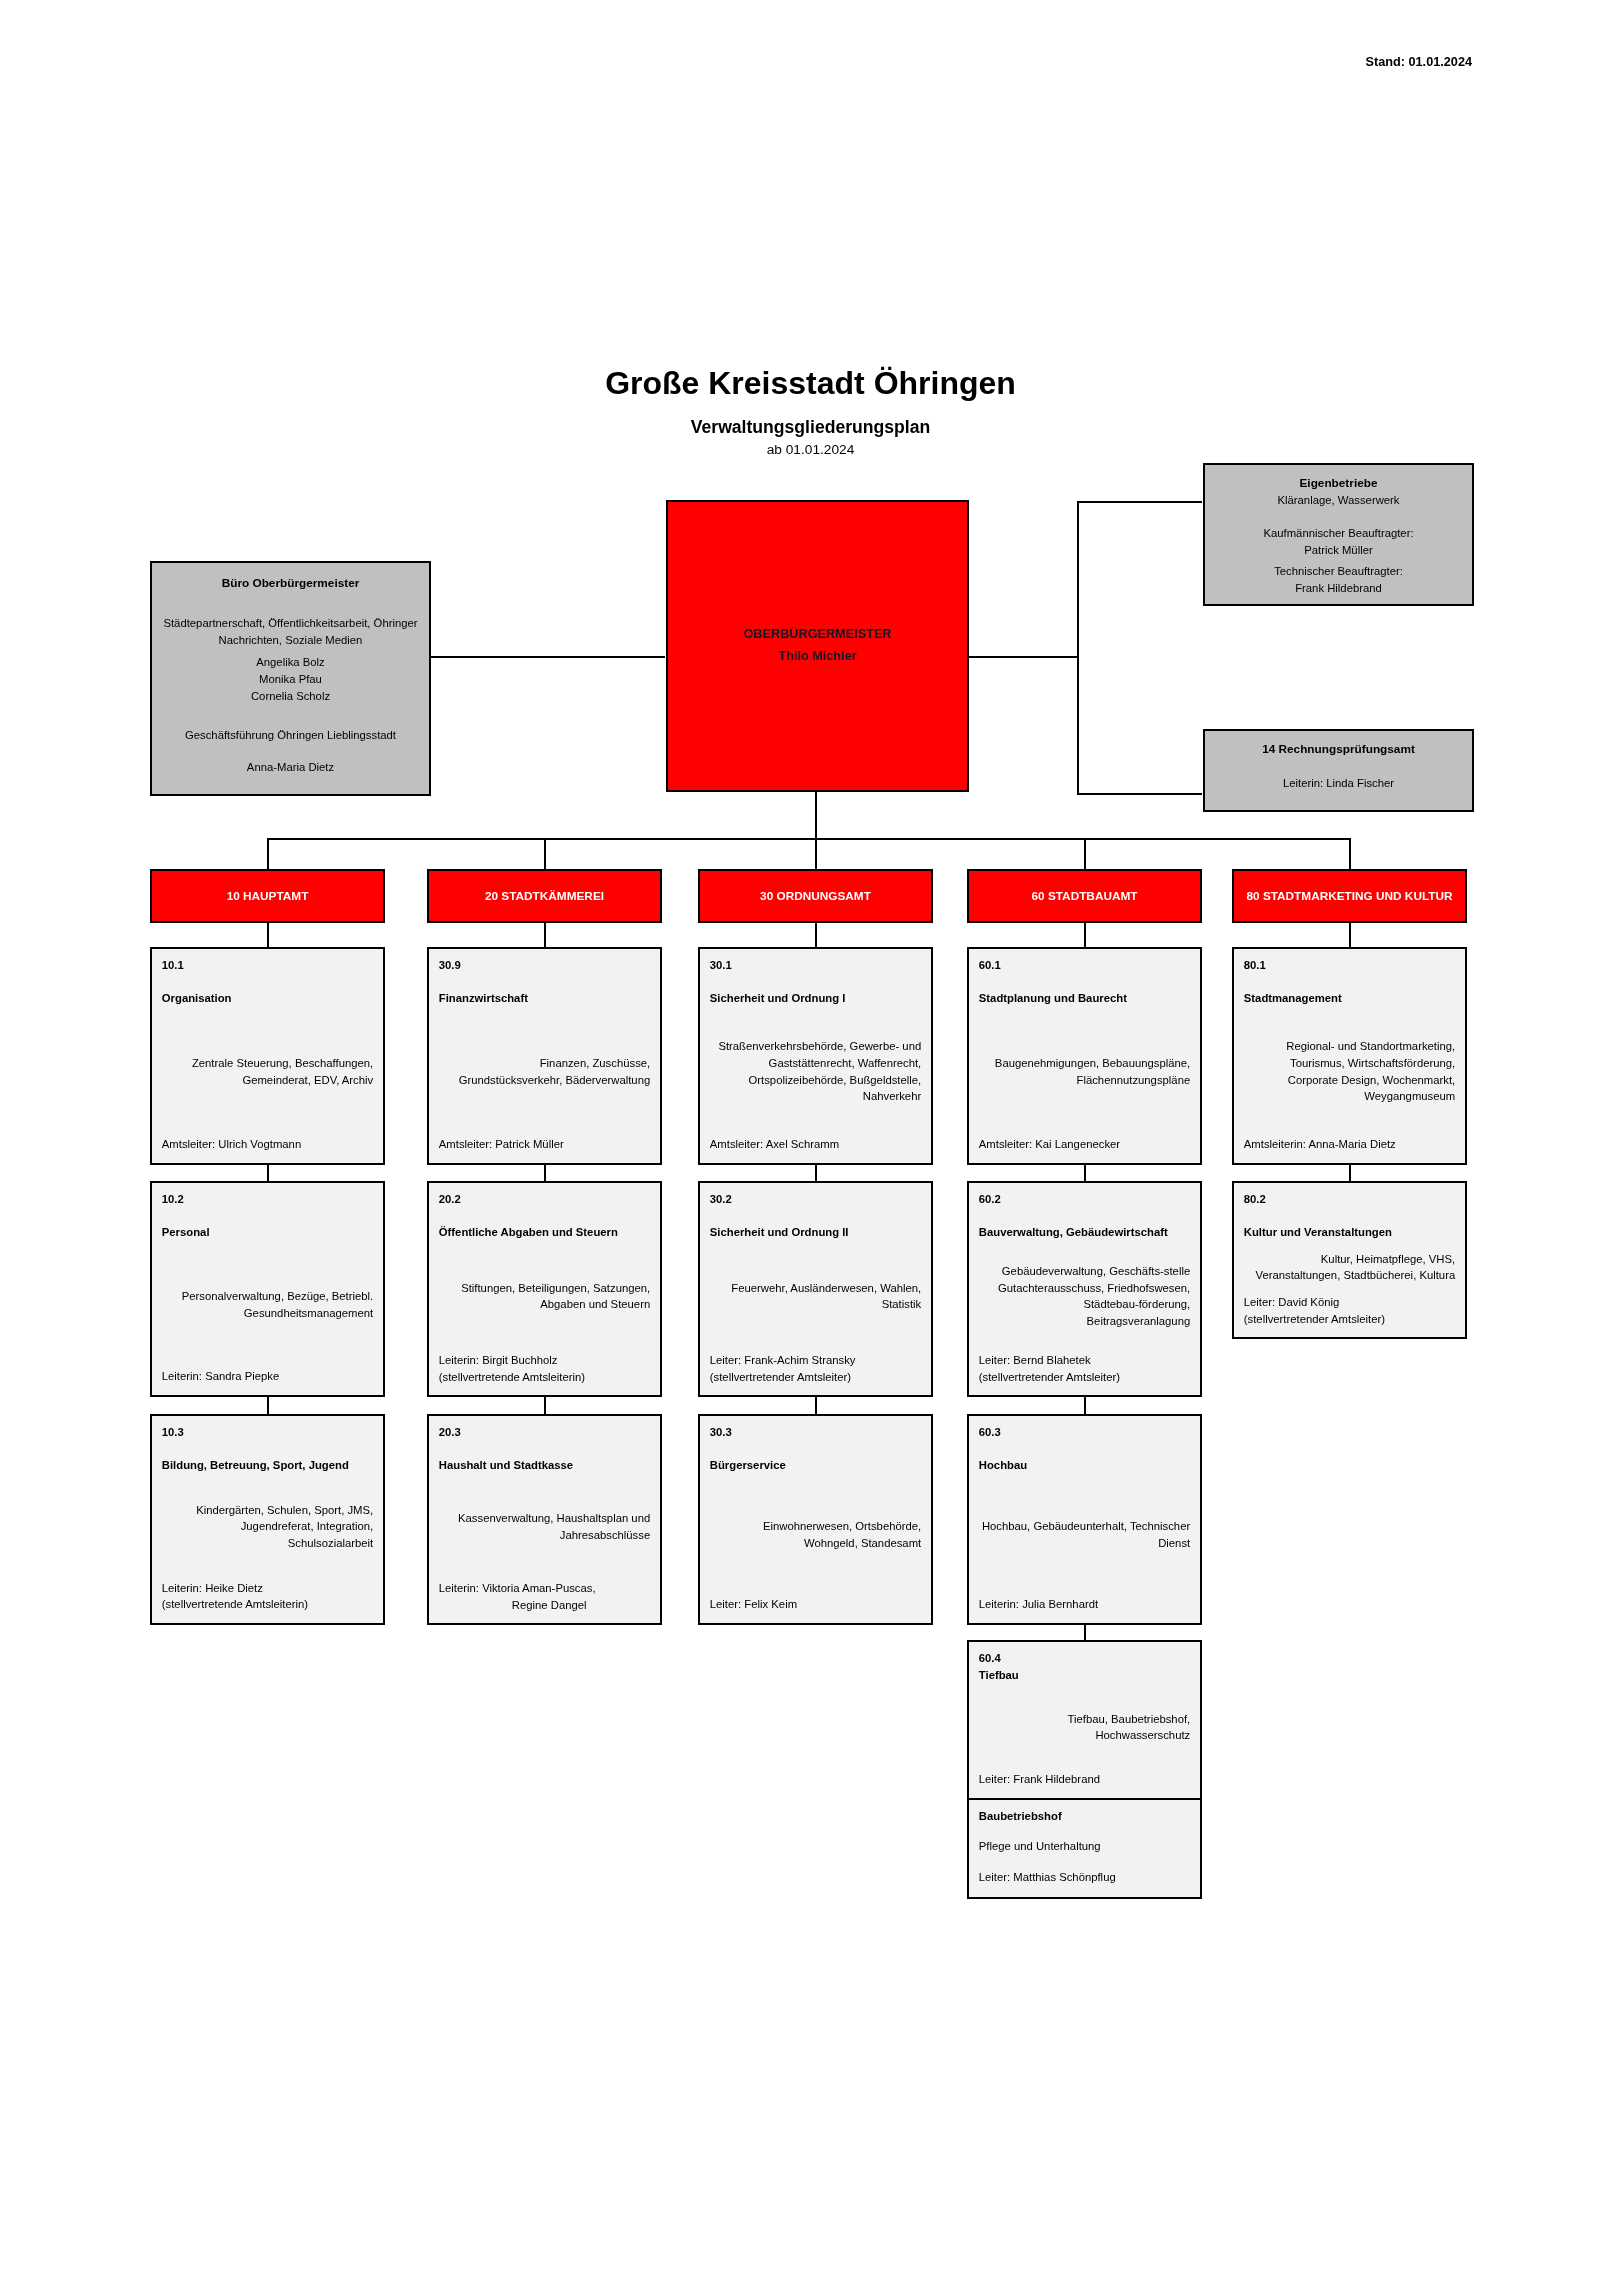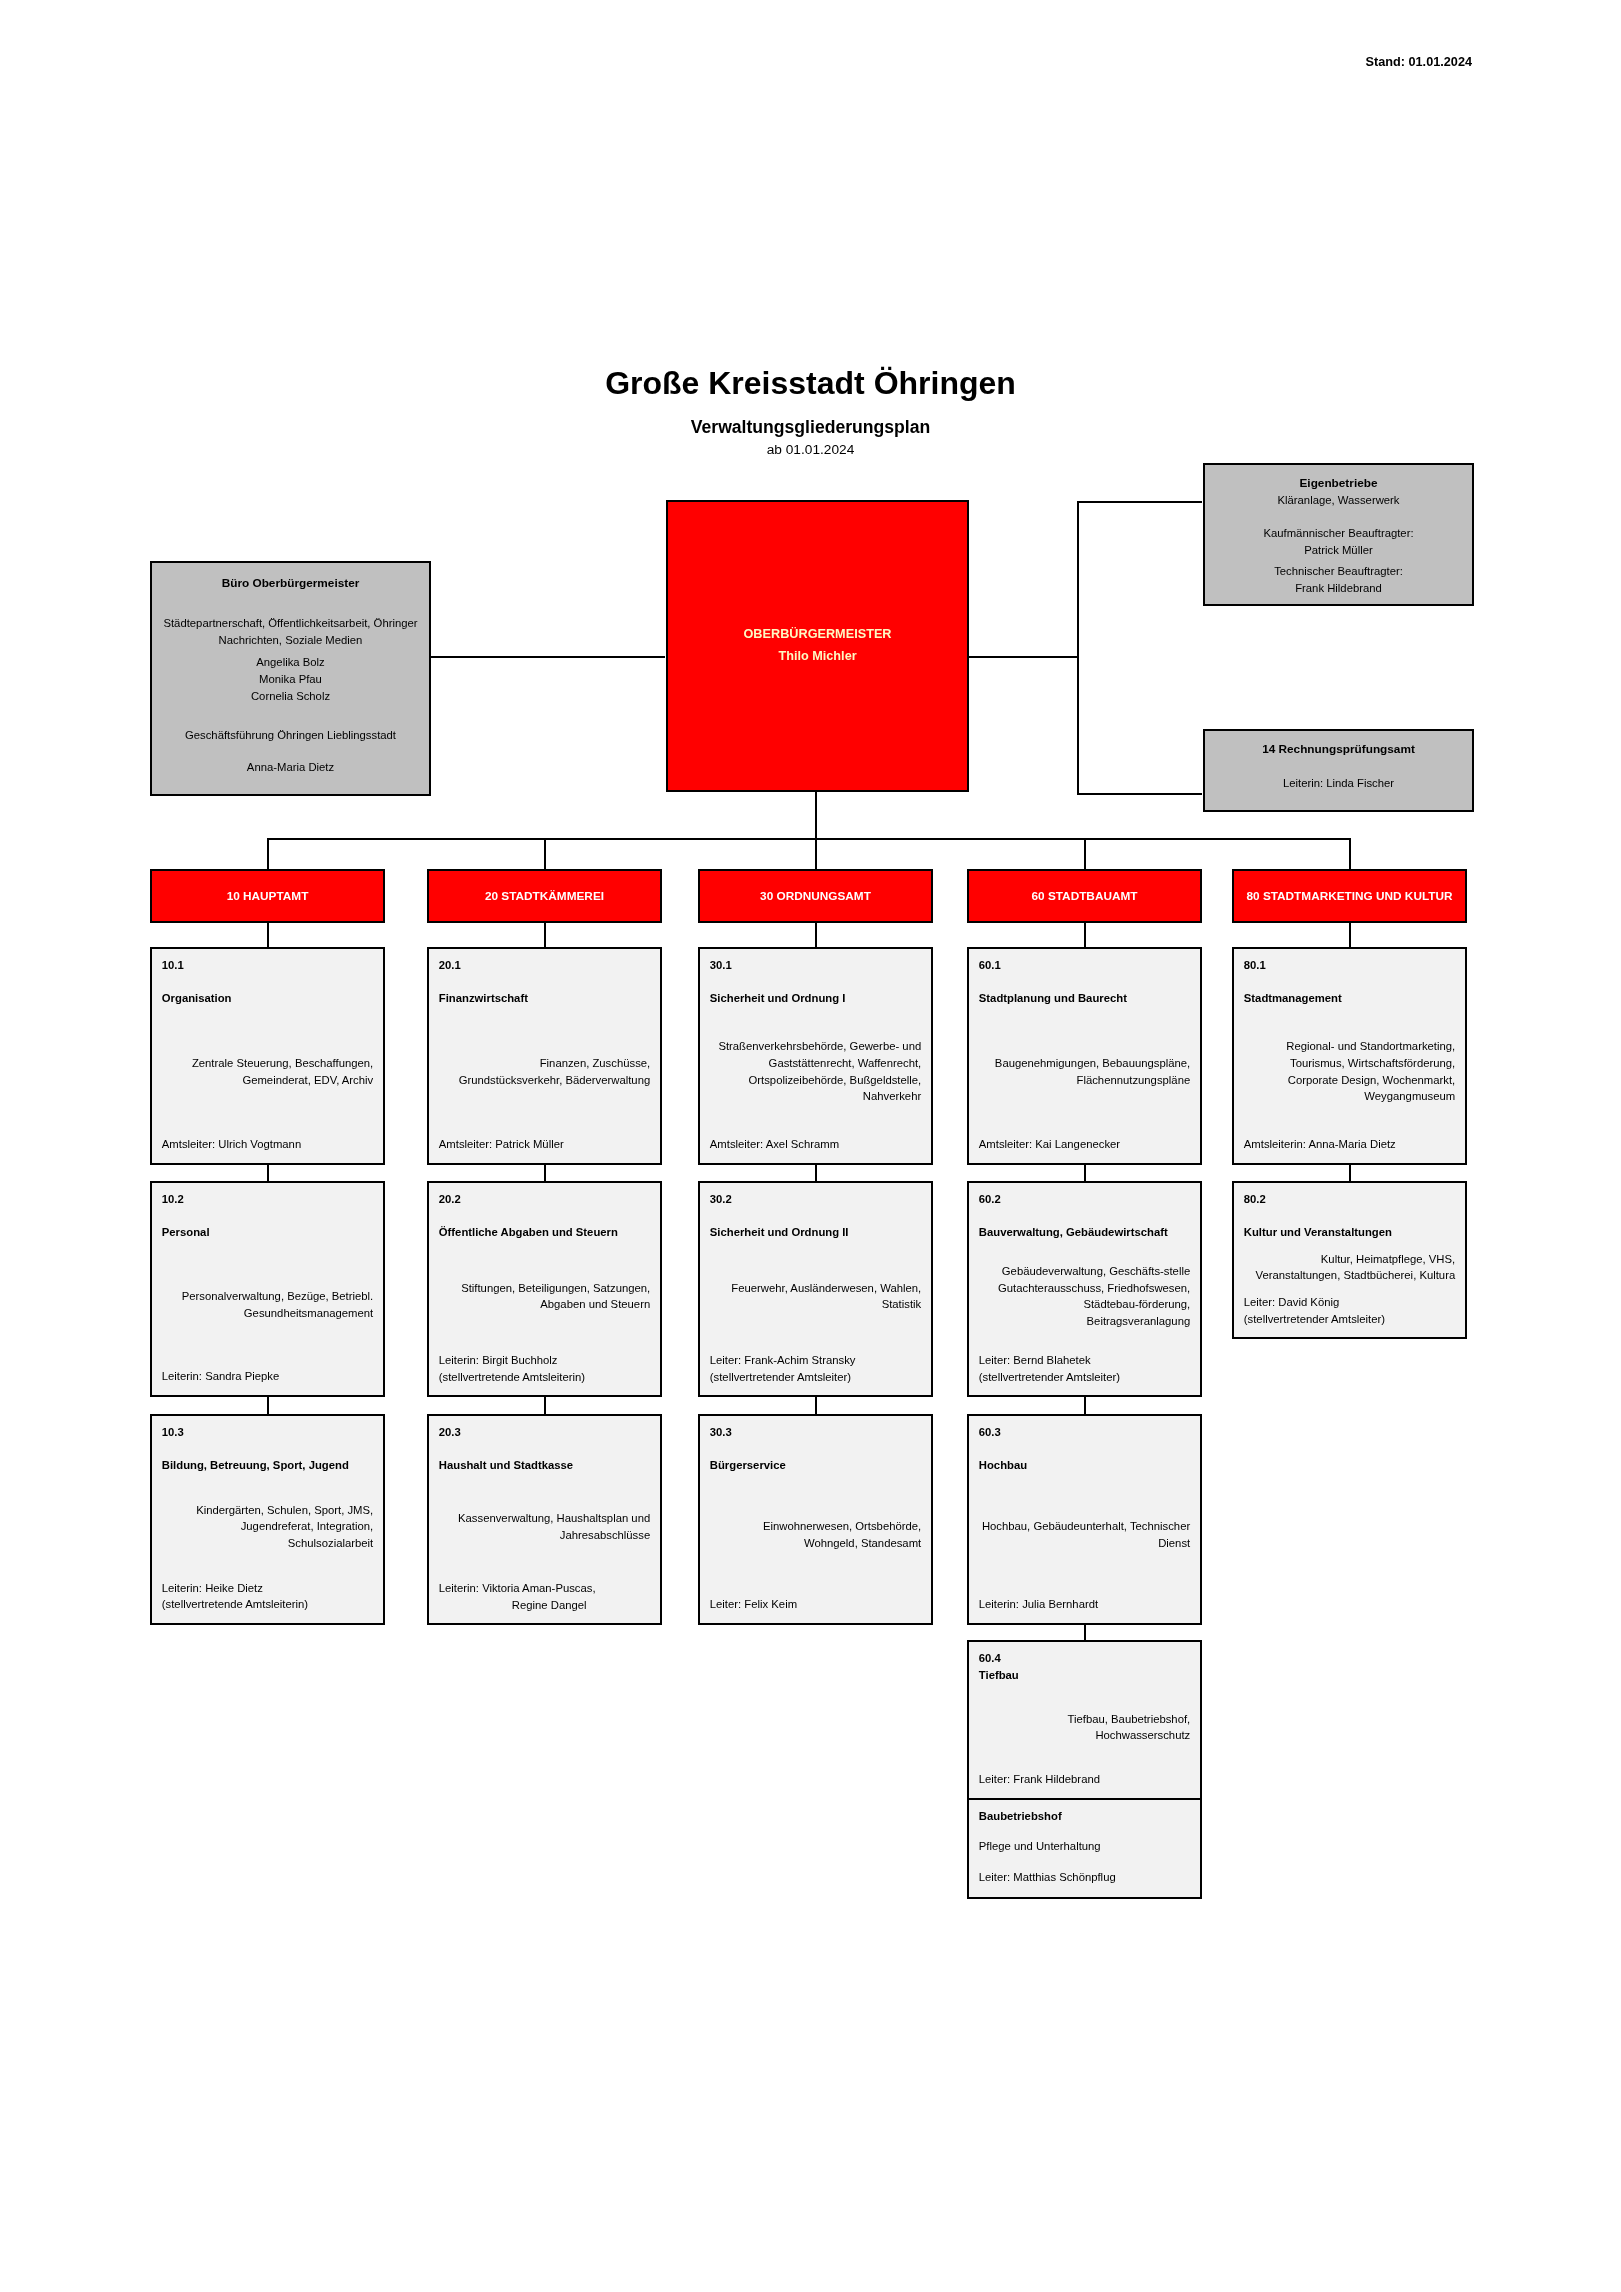--- a/index.html
+++ b/index.html
@@ -11,21 +11,21 @@
   .title{position:absolute;top:365px;left:0;width:1621px;text-align:center;font-size:32px;font-weight:bold;}
   .subtitle{position:absolute;top:417px;left:0;width:1621px;text-align:center;font-size:17.6px;font-weight:bold;}
   .date{position:absolute;top:442px;left:0;width:1621px;text-align:center;font-size:13.7px;}
 
   .line{position:absolute;background:#000;}
 
   .mayor{
     position:absolute;left:666px;top:500px;width:303px;height:292px;
     background:#ff0000;border:2px solid #000;box-sizing:border-box;
     display:flex;flex-direction:column;align-items:center;justify-content:center;
-    color:#fef9c3;font-weight:bold;font-size:12.7px;line-height:21.6px;text-align:left;
+    color:#0f172a;font-weight:bold;font-size:12.7px;line-height:21.6px;text-align:left;
   }
   .graybox{
     position:absolute;background:#c0c0c0;border:2px solid #000;box-sizing:border-box;
     text-align:center;font-size:11.3px;line-height:16.7px;
   }
   .graybox .gtitle{font-weight:bold;font-size:11.8px;}
 
   .dept-header{
     position:absolute;top:869px;width:235px;height:54px;
     background:#ff0000;border:2px solid #000;box-sizing:border-box;
@@ -162,21 +162,21 @@
   <div class="num">10.3</div>
   <div class="btitle">Bildung, Betreuung, Sport, Jugend</div>
   <div class="desc">Kindergärten, Schulen, Sport, JMS, Jugendreferat, Integration, Schulsozialarbeit</div>
   <div class="leader">
     <div>Leiterin: Heike Dietz</div>
     <div>(stellvertretende Amtsleiterin)</div>
   </div>
 </div>
 
 <div class="obox" style="left:427px;top:947px;height:218px;">
-  <div class="num">20.1</div>
+  <div class="num">30.9</div>
   <div class="btitle">Finanzwirtschaft</div>
   <div class="desc">Finanzen, Zuschüsse, Grundstücksverkehr, Bäderverwaltung</div>
   <div class="leader">
     <div>Amtsleiter: Patrick Müller</div>
     <div></div>
   </div>
 </div>
 <div class="obox" style="left:427px;top:1181px;height:216px;">
   <div class="num">20.2</div>
   <div class="btitle">Öffentliche Abgaben und Steuern</div>

